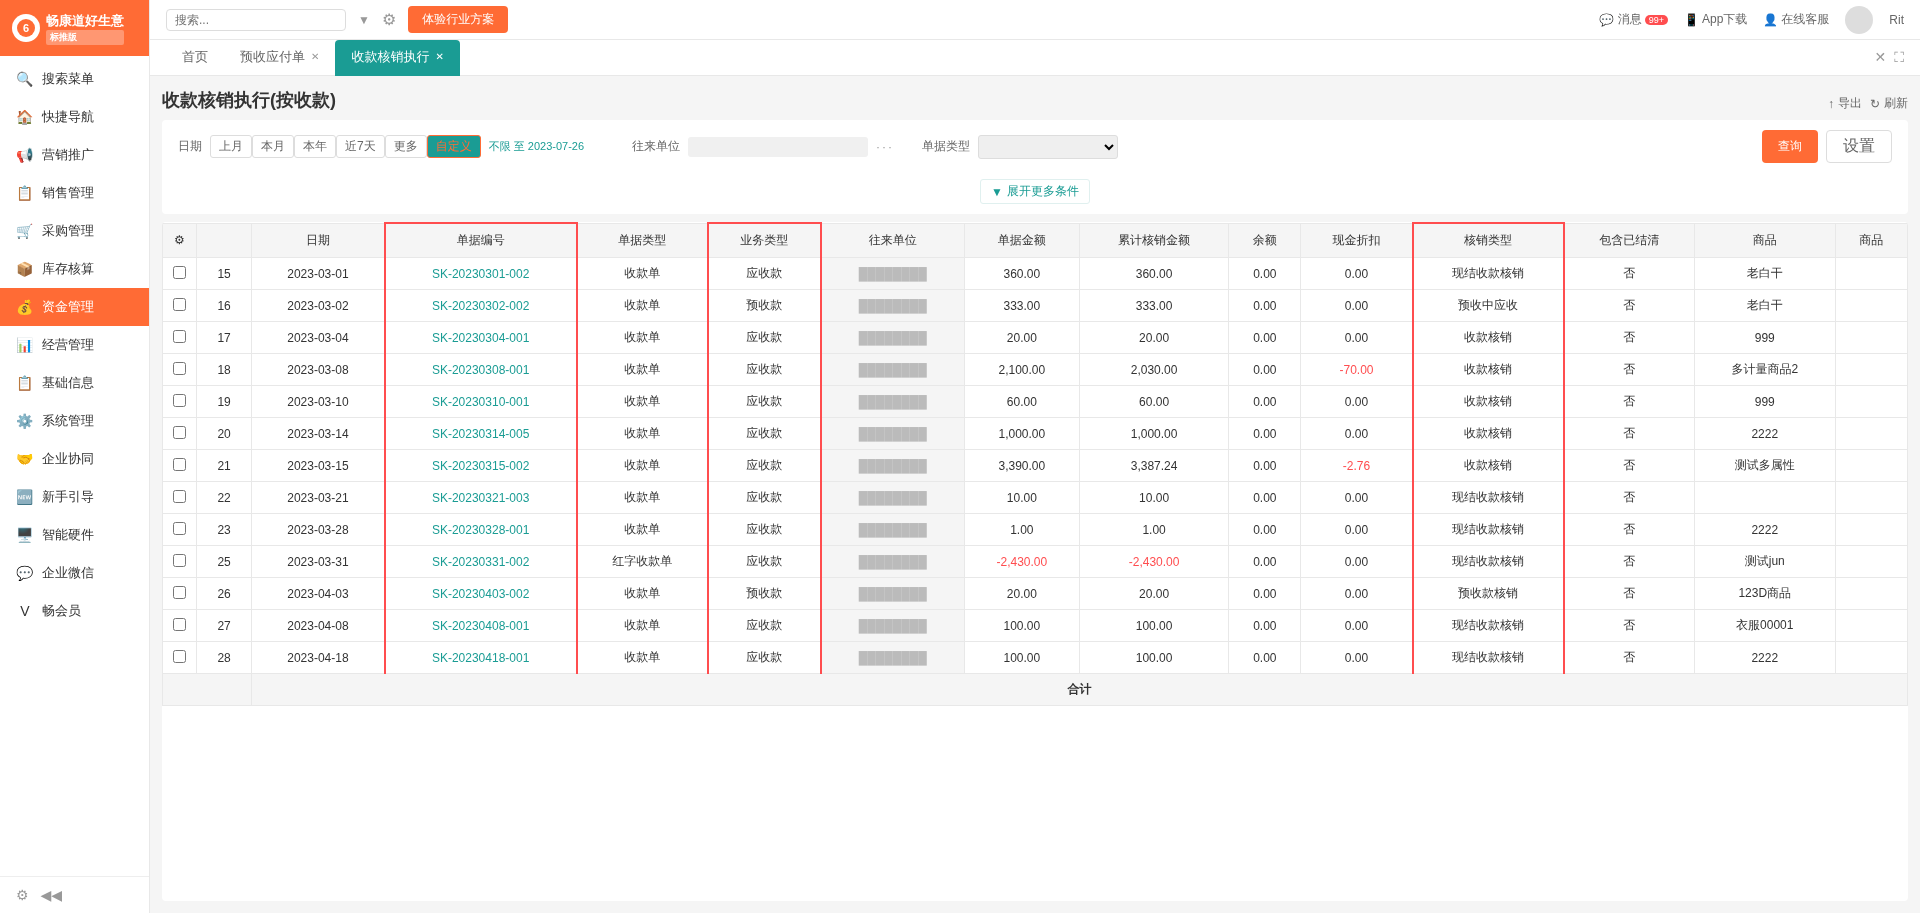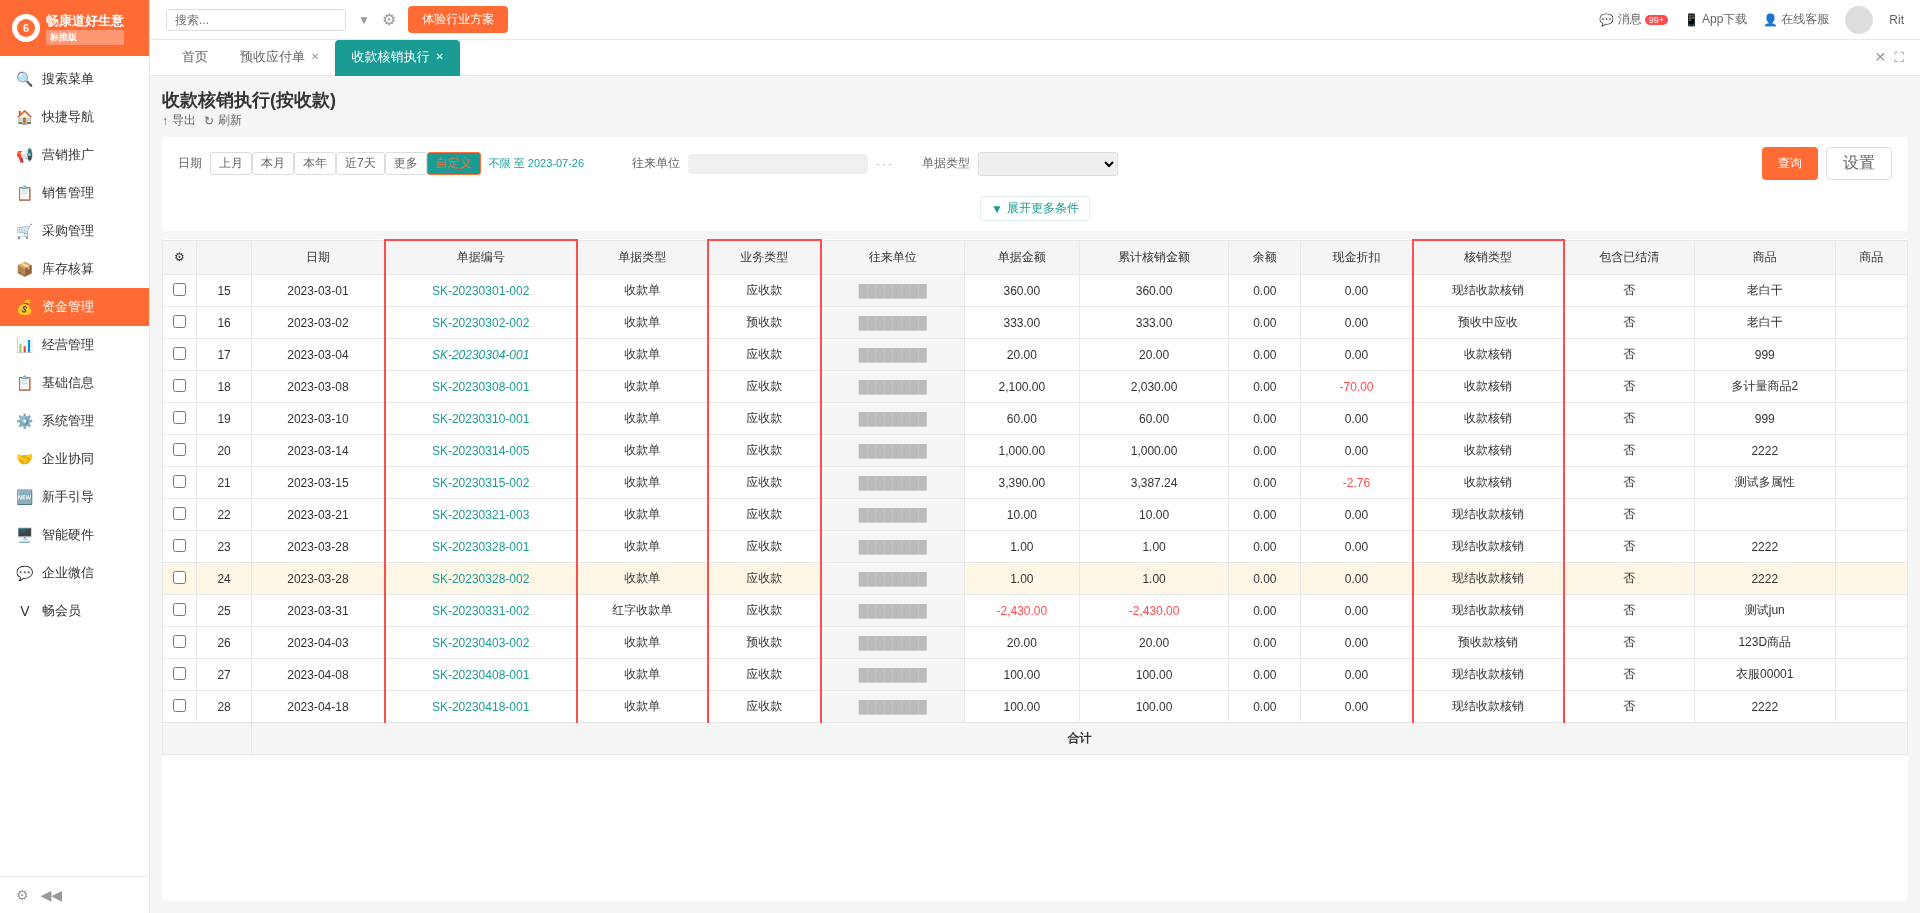--- a/index.html
+++ b/index.html
@@ -35,21 +35,21 @@
     .tabs { background: #fff; border-bottom: 1px solid #e8e8e8; display: flex; align-items: center; padding: 0 16px; flex-shrink: 0; height: 36px; }
     .tab { padding: 8px 16px; font-size: 13px; cursor: pointer; color: #666; border-bottom: 2px solid transparent; display: flex; align-items: center; gap: 6px; }
     .tab.active { color: #fff; background: #1a9c94; border-radius: 4px 4px 0 0; border-bottom: 2px solid #1a9c94; }
     .tab-close { font-size: 10px; color: #999; cursor: pointer; }
     .tab.active .tab-close { color: #fff; }
     .tabs-right { margin-left: auto; display: flex; gap: 8px; }
     .tabs-right-icon { color: #999; cursor: pointer; font-size: 14px; }
 
     
     .page-content { flex: 1; overflow: hidden; display: flex; flex-direction: column; background: #f5f5f5; padding: 12px; gap: 8px; }
-    .page-header { display: flex; align-items: flex-start; justify-content: space-between; flex-direction: column; }
+    .page-header { display: flex; align-items: flex-end; justify-content: space-between; }
     .page-title { font-size: 18px; font-weight: bold; color: #333; }
     .page-actions { display: flex; gap: 8px; }
     .page-action-btn { display: flex; align-items: center; gap: 4px; color: #666; font-size: 12px; cursor: pointer; }
 
     
     .filter-bar { background: #fff; border-radius: 4px; padding: 10px 16px; display: flex; align-items: center; gap: 12px; flex-wrap: wrap; }
     .filter-row { display: flex; align-items: center; gap: 8px; width: 100%; }
     .filter-label { color: #666; font-size: 12px; white-space: nowrap; }
     .filter-date-btns { display: flex; }
     .filter-date-btn { padding: 2px 8px; border: 1px solid #ddd; border-radius: 3px; cursor: pointer; font-size: 12px; color: #666; background: #fff; }
@@ -315,21 +315,21 @@
       <td class="">0.00</td>
       <td style="border-left:2px solid #ff4d4f; border-right:2px solid #ff4d4f;">预收中应收</td>
       <td>否</td>
       <td>老白干</td>
       <td></td>
     </tr>
             <tr>
       <td><input type="checkbox" style="margin: 0px;"></td>
       <td>17</td>
       <td>2023-03-04</td>
-      <td style="border-left:2px solid #ff4d4f; border-right:2px solid #ff4d4f;font-style:italic;"><a href="#">SK-20230304-001</a></td>
+      <td style="border-left:2px solid #ff4d4f; border-right:2px solid #ff4d4f;"><a href="#">SK-20230304-001</a></td>
       <td>收款单</td>
       <td style="border-left:2px solid #ff4d4f; border-right:2px solid #ff4d4f;">应收款</td>
       <td style="color:#bbb; background:#f5f5f5; min-width:80px;">████████</td>
       <td class="">20.00</td>
       <td class="">20.00</td>
       <td>0.00</td>
       <td class="">0.00</td>
       <td style="border-left:2px solid #ff4d4f; border-right:2px solid #ff4d4f;">收款核销</td>
       <td>否</td>
       <td>999</td>
@@ -418,37 +418,20 @@
       <td style="border-left:2px solid #ff4d4f; border-right:2px solid #ff4d4f;">现结收款核销</td>
       <td>否</td>
       <td></td>
       <td></td>
     </tr>
             <tr>
       <td><input type="checkbox" style="margin: 0px;"></td>
       <td>23</td>
       <td>2023-03-28</td>
       <td style="border-left:2px solid #ff4d4f; border-right:2px solid #ff4d4f;"><a href="#">SK-20230328-001</a></td>
-      <td>收款单</td>
-      <td style="border-left:2px solid #ff4d4f; border-right:2px solid #ff4d4f;">应收款</td>
-      <td style="color:#bbb; background:#f5f5f5; min-width:80px;">████████</td>
-      <td class="">1.00</td>
-      <td class="">1.00</td>
-      <td>0.00</td>
-      <td class="">0.00</td>
-      <td style="border-left:2px solid #ff4d4f; border-right:2px solid #ff4d4f;">现结收款核销</td>
-      <td>否</td>
-      <td>2222</td>
-      <td></td>
-    </tr>
-            <tr class="highlighted">
-      <td><input type="checkbox" style="margin: 0px;"></td>
-      <td>24</td>
-      <td>2023-03-28</td>
-      <td style="border-left:2px solid #ff4d4f; border-right:2px solid #ff4d4f;"><a href="#">SK-20230328-002</a></td>
       <td>收款单</td>
       <td style="border-left:2px solid #ff4d4f; border-right:2px solid #ff4d4f;">应收款</td>
       <td style="color:#bbb; background:#f5f5f5; min-width:80px;">████████</td>
       <td class="">1.00</td>
       <td class="">1.00</td>
       <td>0.00</td>
       <td class="">0.00</td>
       <td style="border-left:2px solid #ff4d4f; border-right:2px solid #ff4d4f;">现结收款核销</td>
       <td>否</td>
       <td>2222</td>

